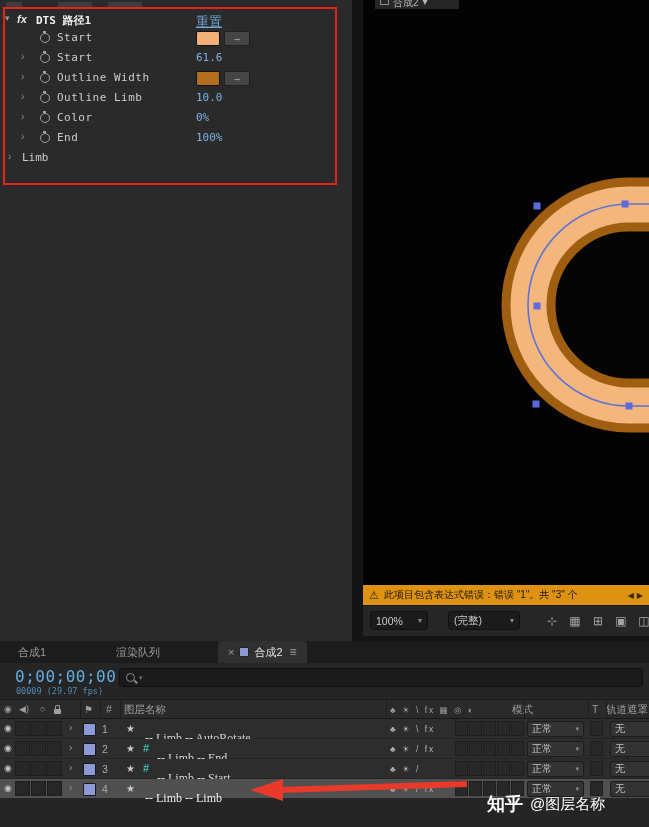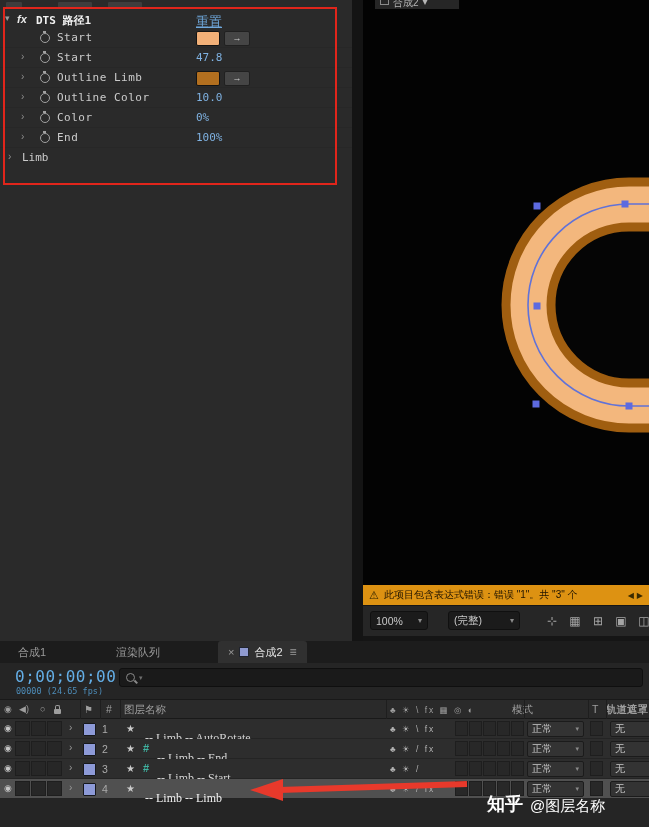--- a/index.html
+++ b/index.html
@@ -56,21 +56,21 @@
   .search-box{position:absolute;left:119px;top:27px;width:524px;height:19px;background:#1a1a1a;border:1px solid #0f0f0f;border-radius:3px;
               display:flex;align-items:center;gap:4px;padding:0 6px;box-sizing:border-box;}
   .mag{width:7px;height:7px;border:1.5px solid #8a8a8a;border-radius:50%;position:relative;flex:none;}
   .mag::after{content:"";position:absolute;width:4px;height:1.5px;background:#8a8a8a;right:-3.5px;bottom:-1.5px;transform:rotate(45deg);}
   .search-caret{color:#6f6f6f;font-size:7px;}
   .search-input{flex:1;background:transparent;border:none;outline:none;color:#dddddd;font-size:11px;font-family:"Liberation Sans",sans-serif;}
   .tl-header{position:absolute;left:0;top:58px;width:649px;height:20px;background:#2a2a2a;border-top:1px solid #191919;border-bottom:1px solid #191919;box-sizing:border-box;}
   .hic{position:absolute;top:4px;color:#9e9e9e;font-size:9px;}
   .htx{position:absolute;top:3px;color:#9e9e9e;font-size:10.5px;white-space:nowrap;}
   .hsw{position:absolute;top:5px;color:#9e9e9e;font-size:8.5px;letter-spacing:2px;white-space:nowrap;}
-  .clipw{width:43px;overflow:hidden;font-weight:bold;}
+  .clipw{width:43px;overflow:hidden;}
   .lock-ic{position:absolute;left:54px;top:9px;width:7px;height:5px;background:#9e9e9e;border-radius:1px;}
   .lock-ic::before{content:"";position:absolute;top:-4px;left:1px;width:3px;height:4px;border:1px solid #9e9e9e;border-bottom:none;border-radius:2px 2px 0 0;}
   .vdiv{position:absolute;top:0;width:1px;height:20px;background:#1e1e1e;}
   .tl-row{position:absolute;left:0;width:649px;height:20px;background:#2d2d2d;border-bottom:1px solid #242424;box-sizing:border-box;}
   .tl-row.selected{background:#505050;}
   .eye{position:absolute;left:4px;top:4px;color:#c6c6c6;font-size:9px;}
   .cellbox{position:absolute;top:2px;width:15px;height:15px;background:#272727;border:1px solid #1e1e1e;box-sizing:border-box;}
   .rchev{position:absolute;left:69px;top:3px;color:#9a9a9a;font-size:10px;}
   .lbl-sq{position:absolute;left:83px;top:4px;width:11px;height:11px;background:#8d9ad8;border:1px solid #16181c;border-radius:1px;}
   .lnum{position:absolute;left:102px;top:4px;color:#ababab;font-size:10.5px;}
@@ -82,21 +82,21 @@
   .lsw{position:absolute;left:390px;top:5px;color:#b2b2b2;font-size:8.5px;letter-spacing:2px;white-space:nowrap;}
   .swcell{position:absolute;top:2px;width:13px;height:15px;background:#282828;border:1px solid #1e1e1e;box-sizing:border-box;}
   .mode-dd{position:absolute;left:527px;top:2px;width:57px;height:16px;background:#333333;border:1px solid #1b1b1b;border-radius:2px;color:#c9c9c9;
            font-size:10px;display:flex;align-items:center;justify-content:space-between;padding:0 4px;box-sizing:border-box;}
   .tm-dd{position:absolute;left:610px;top:2px;width:52px;height:16px;background:#333333;border:1px solid #1b1b1b;border-radius:2px;color:#c9c9c9;
          font-size:10px;display:flex;align-items:center;justify-content:space-between;padding:0 4px;box-sizing:border-box;}
   .mode-dd .caret,.tm-dd .caret{color:#8a8a8a;font-size:7px;}
   .tcell{position:absolute;left:590px;top:2px;width:13px;height:15px;background:#282828;border:1px solid #1e1e1e;box-sizing:border-box;}
   
   .anno-arrow{position:absolute;left:245px;top:775px;z-index:50;pointer-events:none;}
-  .watermark{position:absolute;left:487px;top:792px;z-index:40;color:#ffffff;display:flex;align-items:flex-end;gap:7px;}
+  .watermark{position:absolute;left:487px;top:792px;z-index:40;color:#ffffff;display:flex;align-items:center;gap:7px;}
   .wm-brand{font-size:18px;font-weight:bold;}
   .wm-handle{font-size:15px;}
 </style>
 </head>
 <body>
 
 <div id="root">
 
   <section class="effects-panel">
     <span class="strip-box" style="left:6px;width:16px"></span>
@@ -113,33 +113,33 @@
     <div class="prop-row" style="top:28px">
       <span class="sw"></span>
       <span class="prop-label">Start</span>
       <span class="swatch" style="background: rgb(242, 176, 120);"></span>
       <span class="picker"><span>→</span></span>
     </div>
     <div class="prop-row" style="top:48px">
       <span class="row-chev">›</span>
       <span class="sw"></span>
       <span class="prop-label">Start</span>
-      <span class="prop-value">47.8</span>
+      <span class="prop-value">61.6</span>
     </div>
     <div class="prop-row" style="top:68px">
       <span class="row-chev">›</span>
       <span class="sw"></span>
-      <span class="prop-label">Outline Limb</span>
+      <span class="prop-label">Outline Width</span>
       <span class="swatch" style="background: rgb(178, 111, 31);"></span>
       <span class="picker"><span>→</span></span>
     </div>
     <div class="prop-row" style="top:88px">
       <span class="row-chev">›</span>
       <span class="sw"></span>
-      <span class="prop-label">Outline Color</span>
+      <span class="prop-label">Outline Limb</span>
       <span class="prop-value">10.0</span>
     </div>
     <div class="prop-row" style="top:108px">
       <span class="row-chev">›</span>
       <span class="sw"></span>
       <span class="prop-label">Color</span>
       <span class="prop-value">0%</span>
     </div>
     <div class="prop-row" style="top:128px">
       <span class="row-chev">›</span>
@@ -208,21 +208,21 @@
       </div>
       <div class="tl-tab active" style="left:218px">
         <span class="tab-close">×</span>
         <span class="tab-sq"></span>
         <span>合成2</span>
         <span class="tab-menu">≡</span>
       </div>
     </div>
 
     <div class="timecode">0;00;00;00</div>
-    <div class="frames">00000 (24.65 fps)</div>
+    <div class="frames">00009 (29.97 fps)</div>
 
     <div class="search-box">
       <span class="mag"></span>
       <span class="search-caret">▾</span>
       <input class="search-input" style="">
     </div>
 
     <div class="tl-header">
       <span class="hic" style="left:4px">◉</span>
       <span class="hic" style="left:19px">◀)</span>

